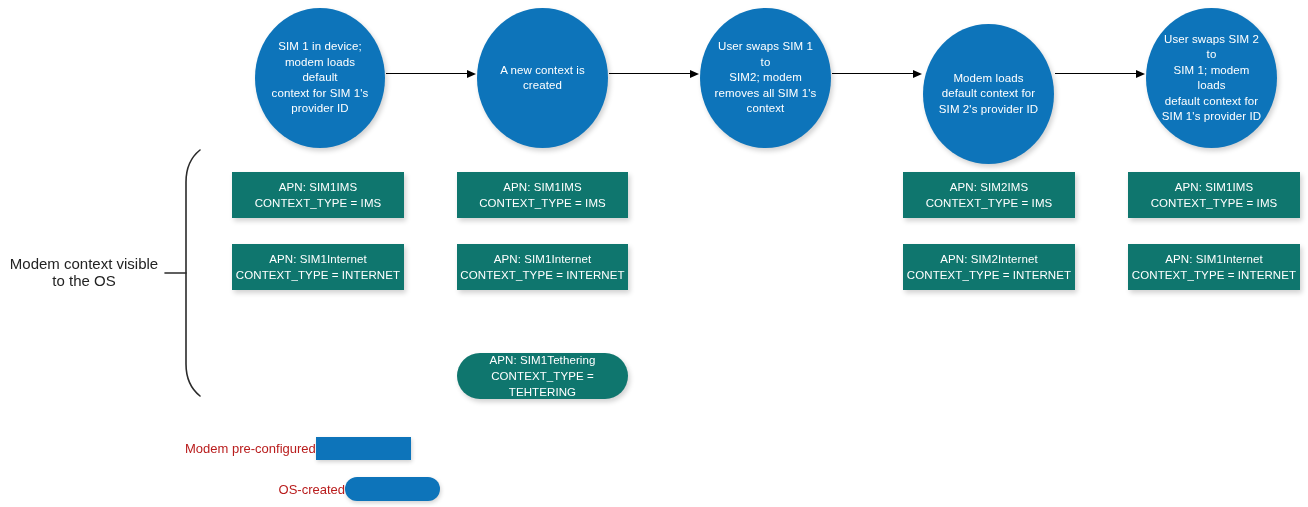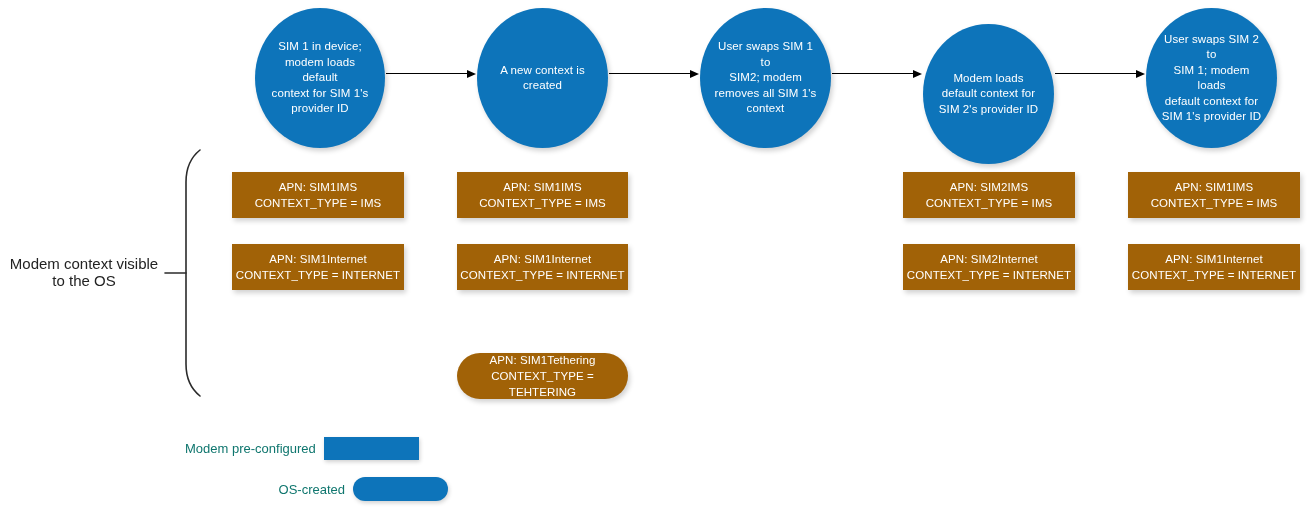--- a/index.html
+++ b/index.html
@@ -60,21 +60,21 @@
     width: 0;
     height: 0;
     border-top: 4.5px solid transparent;
     border-bottom: 4.5px solid transparent;
     border-left: 9px solid #000000;
   }
 
   
   .ctx-box {
     position: absolute;
-    background: #a16207;
+    background: #0f766e;
     box-shadow: 2px 3px 5px rgba(0,0,0,0.18);
     display: flex;
     align-items: center;
     justify-content: center;
     box-sizing: border-box;
   }
   .ctx-box.rounded { border-radius: 23px; margin-top: 36px; }
   .ctx-box .ctx-text {
     color: #ffffff;
     font-size: 11.5px;
@@ -105,26 +105,25 @@
     white-space: pre-line;
   }
 
   
   .legend-row {
     position: absolute;
     display: flex;
     align-items: center;
   }
   .legend-label {
-    color: #0f766e;
+    color: #b91c1c;
     font-size: 13px;
     line-height: 17px;
     text-align: right;
     white-space: nowrap;
-    padding-right: 8px;
   }
   .legend-swatch {
     background: #0d74ba;
     box-shadow: 1px 2px 4px rgba(0,0,0,0.18);
   }
   .legend-swatch.square { border-radius: 0; }
   .legend-swatch.pill { border-radius: 13px; }
 </style>
 </head>
 <body>

